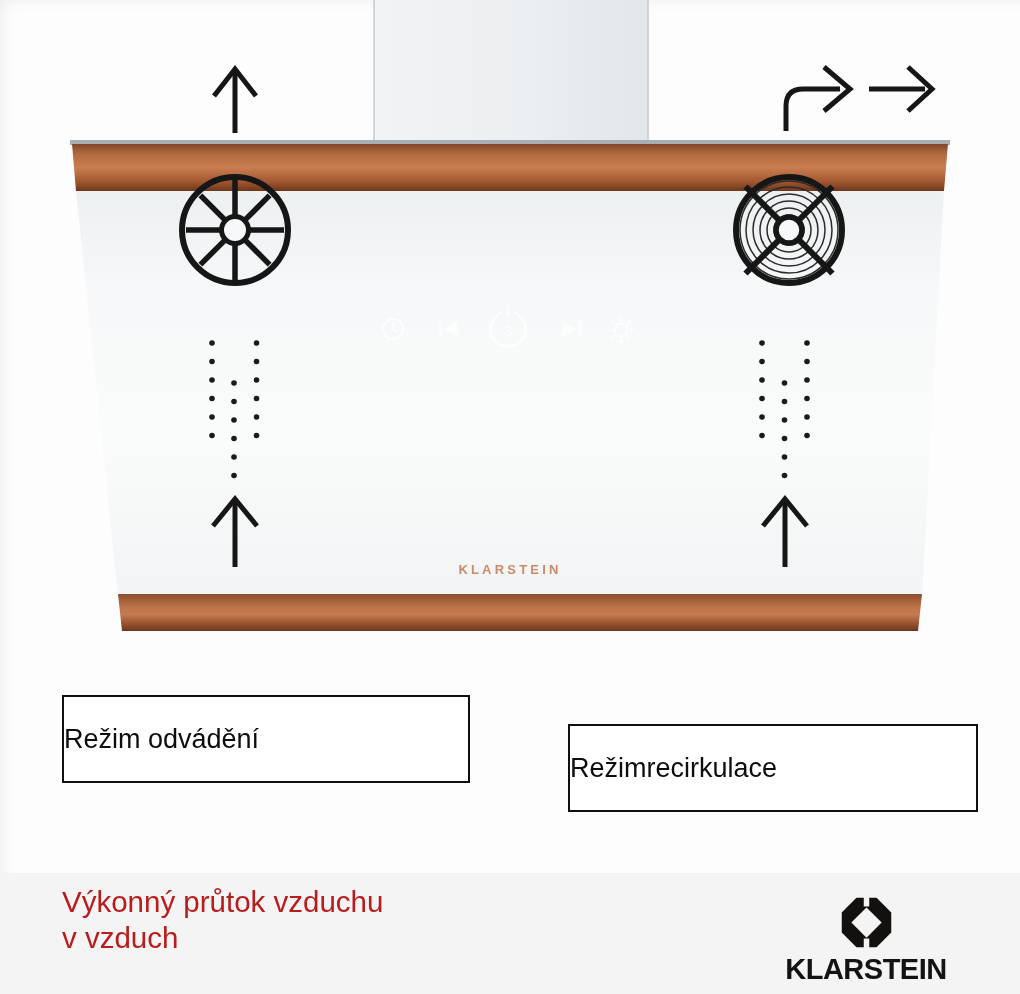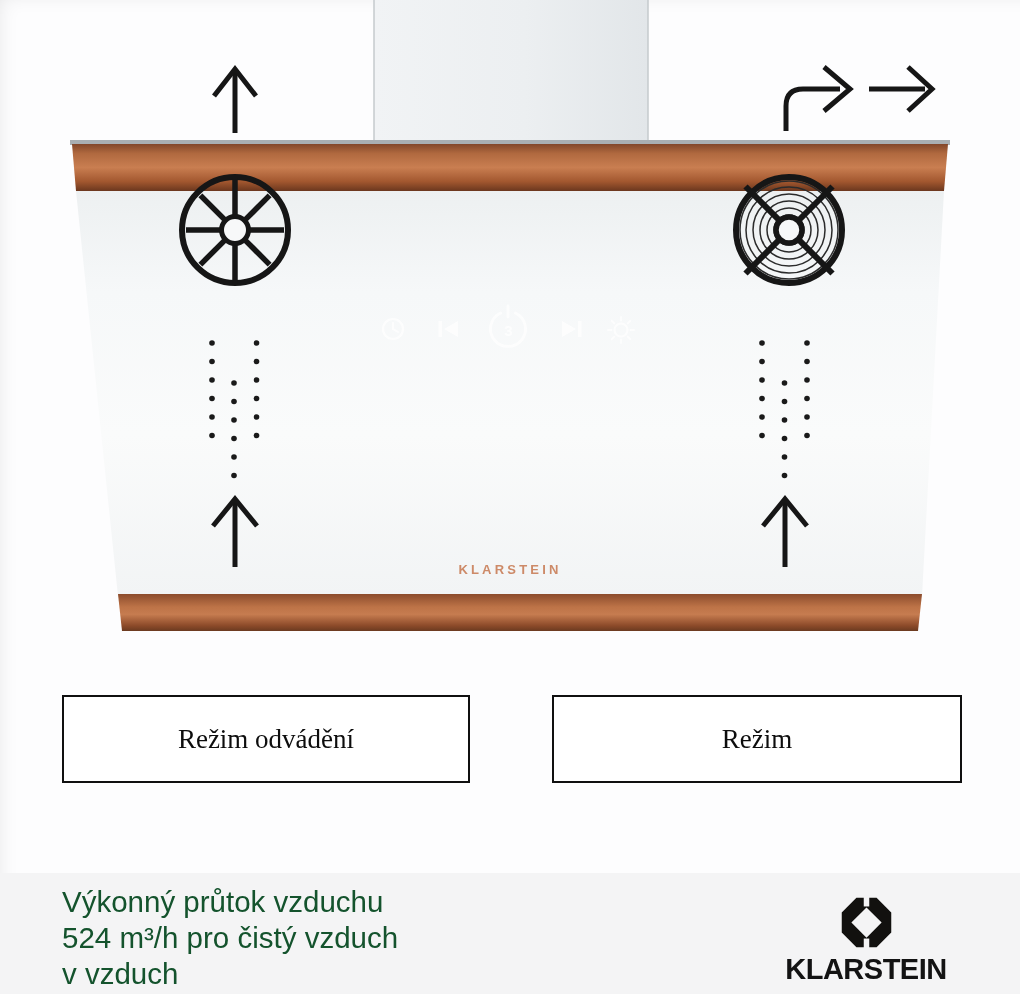--- a/index.html
+++ b/index.html
@@ -14,32 +14,32 @@
   }
   #gfx{position:absolute;left:0;top:0;}
   .hood-brand{
     position:absolute;left:380px;top:562px;width:260px;
     text-align:center;font-size:13px;font-weight:700;
     letter-spacing:3.2px;color:#cd8a68;
   }
   .mode-box{
     position:absolute;top:695px;height:84px;
     border:2px solid #101010;background:#ffffff;
-    display:flex;flex-direction:column;justify-content:center;align-items:center;
-    font-size:27px;line-height:34px;color:#0d0d0d;text-align:center;font-family:Liberation Serif, serif;
+    display:flex;flex-direction:row;align-items:center;
+    font-size:27px;line-height:34px;color:#0d0d0d;text-align:center;
   }
   .mode-box.left{left:62px;width:404px;}
-  .mode-box.right{left:552px;width:406px;}
+  .mode-box.right{left:568px;width:406px;margin-top:29px;}
   .footer-band{
     position:absolute;left:0;top:873px;width:1020px;height:121px;
     background:#f4f4f5;
   }
   .footer-text{
     position:absolute;left:62px;top:11px;
-    font-size:29.5px;line-height:36px;color:#14532d;
+    font-size:29.5px;line-height:36px;color:#b91c1c;
   }
   .brand-logo{position:absolute;left:766px;top:22px;width:200px;}
   .brand-logo .mark{display:block;margin:0 auto;}
   .brand-wordmark{
     margin-top:3px;text-align:center;font-size:29px;font-weight:700;
     letter-spacing:-0.5px;color:#131313;white-space:nowrap;
   }
 </style>
 </head>
 <body>
@@ -191,26 +191,26 @@
     </g>
   </svg>
 
   <div class="hood-brand">KLARSTEIN</div>
 
   <div class="mode-box left">
     <div>Režim odvádění</div>
   </div>
   <div class="mode-box right">
     <div>Režim</div>
+    <div>recirkulace</div>
   </div>
 
   <div class="footer-band">
     <div class="footer-text">
       <div>Výkonný průtok vzduchu</div>
-      <div>524 m³/h pro čistý vzduch</div>
       <div>v vzduch</div>
     </div>
     <div class="brand-logo">
       <svg class="mark" width="55" height="55" viewBox="-30 -30 60 60">
         <path fill="#12110f" fill-rule="evenodd" d="M-11,-27 L11,-27 L27,-11 L27,11 L11,27 L-11,27 L-27,11 L-27,-11 Z
                  M0,-16.5 L16.5,0 L0,16.5 L-16.5,0 Z"></path>
         <rect x="-3" y="-29" width="6" height="11.5" fill="#f4f4f5"></rect>
         <rect x="-3" y="17.5" width="6" height="11.5" fill="#f4f4f5"></rect>
       </svg>
       <div class="brand-wordmark">KLARSTEIN</div>

